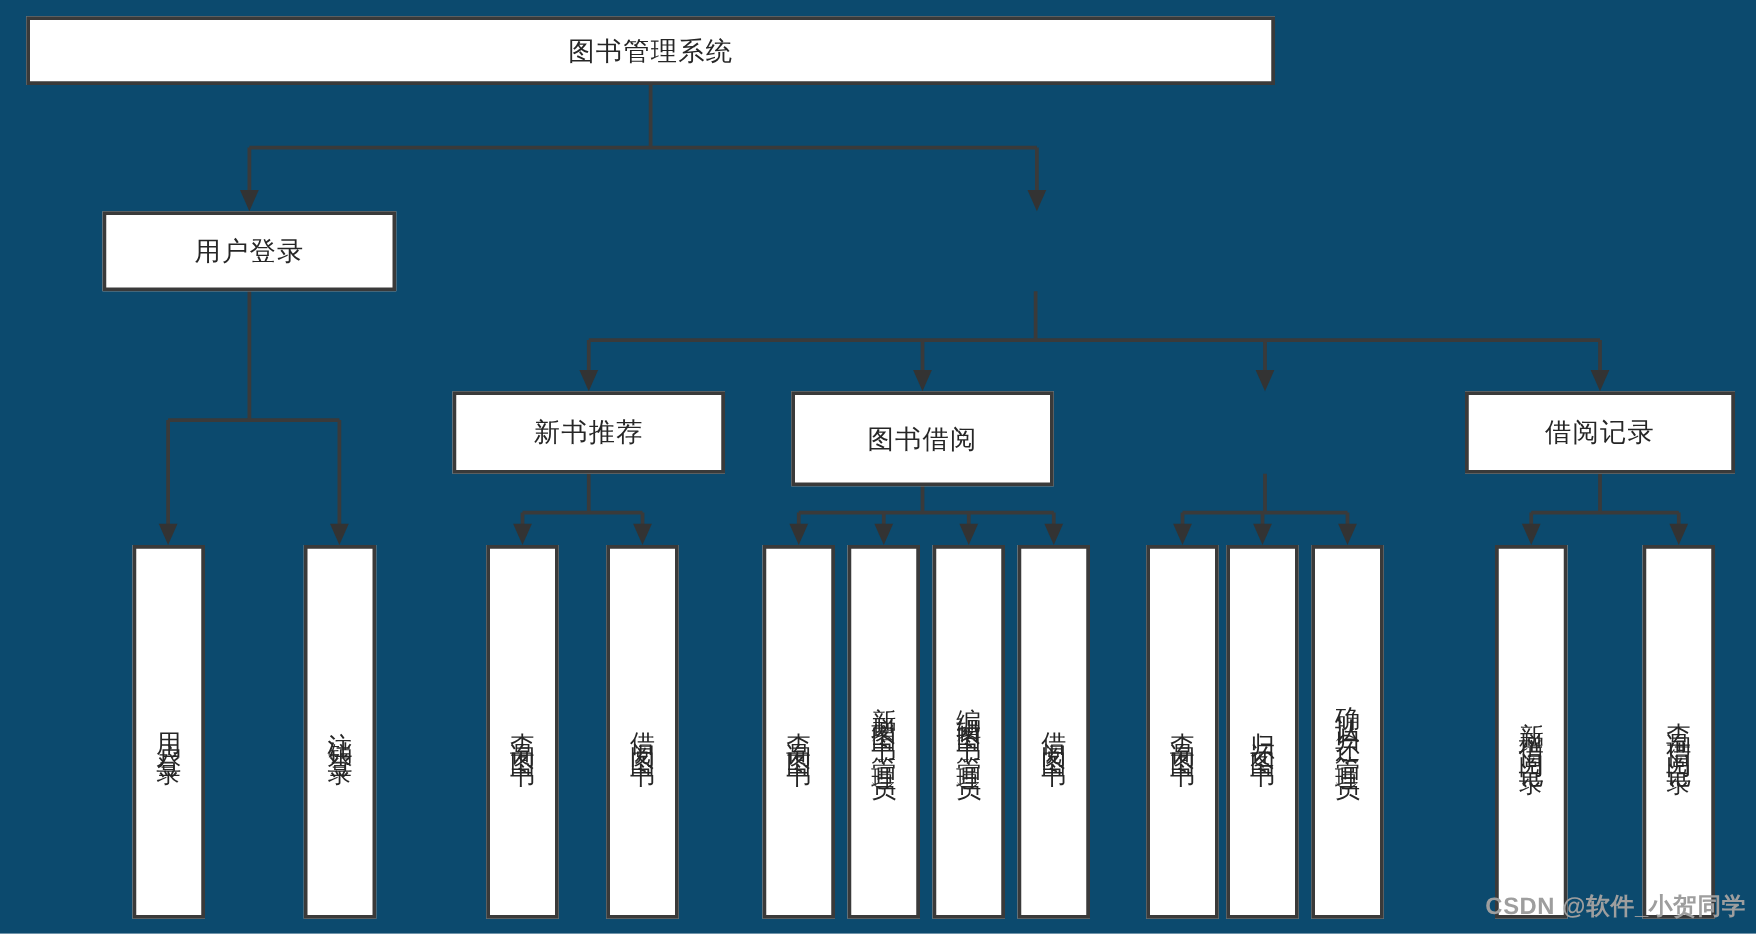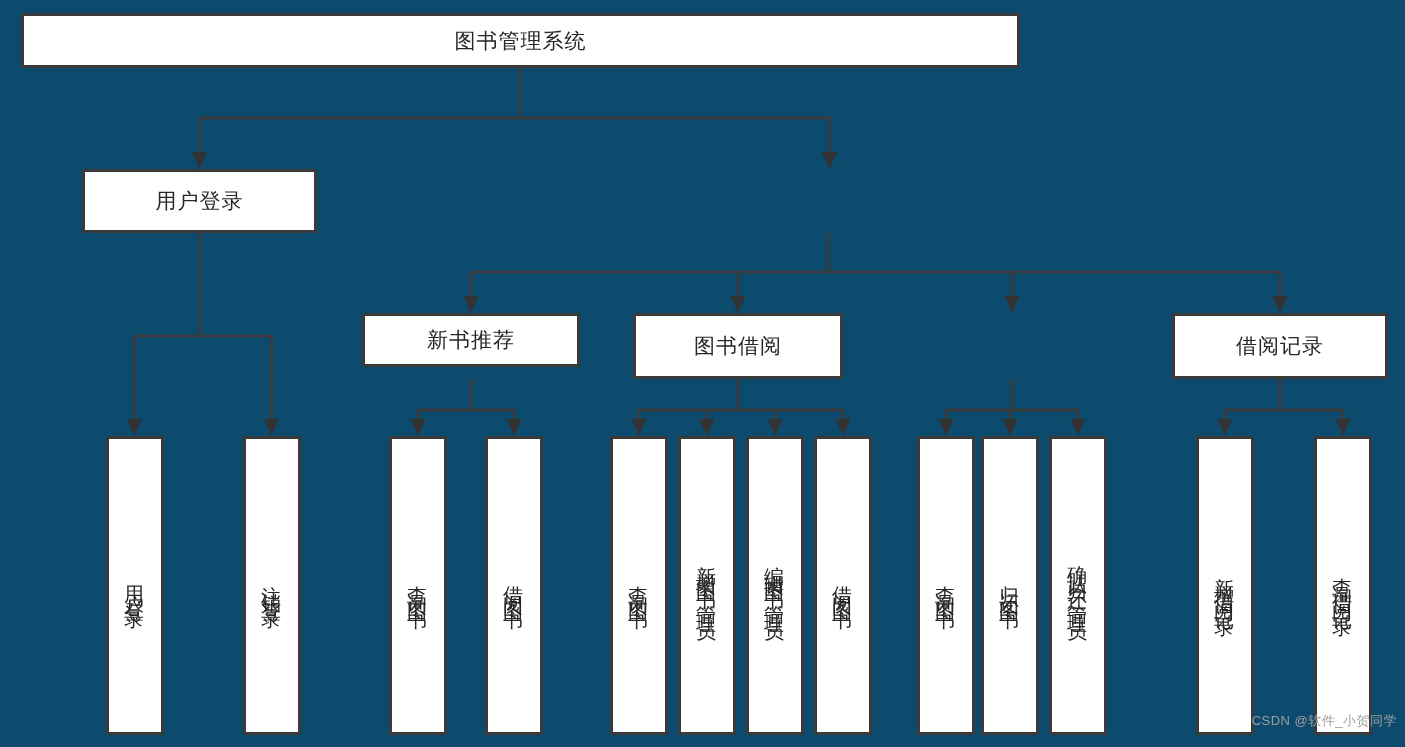--- a/index.html
+++ b/index.html
@@ -4,22 +4,22 @@
 <style>
   html,body{margin:0;padding:0;background:#ffffff;}
   .canvas{position:relative;width:1405px;height:747px;background:#0c4a6e;overflow:hidden;
           font-family:"Liberation Sans","DejaVu Sans",sans-serif;}
   .wires{position:absolute;left:0;top:0;}
   .wires path{stroke:#3a3a3a;stroke-width:3;fill:none;}
   .wires polygon{fill:#333333;}
   .node{position:absolute;box-sizing:border-box;border:3px solid #3a3a3a;background:#ffffff;
         display:grid;place-items:center;color:#262626;font-size:21px;letter-spacing:1px;z-index:2;}
   .node.v{writing-mode:vertical-rl;text-orientation:mixed;font-size:20px;letter-spacing:8px;}
-  .watermark{position:absolute;right:8px;top:712px;font-size:13px;color:#9e9e9e;
-             letter-spacing:0.5px;z-index:5;white-space:nowrap;}
+  .watermark{position:absolute;right:8px;top:712px;font-size:19px;color:#9e9e9e;
+             letter-spacing:0.5px;z-index:5;white-space:nowrap;font-weight:bold;}
 </style>
 </head>
 <body>
 
 <div class="canvas">
 
   <svg class="wires" width="1405" height="747" viewBox="0 0 1405 747">
     <g>
       <path d="M520.5,68 V118 M199.5,118 H829.5 M199.5,118 V153 M829.5,118 V153"></path>
       <polygon points="192,152 207,152 199.5,169"></polygon>
@@ -59,22 +59,22 @@
       <path d="M1280,379 V410 M1225,410 H1343 M1225,410 V420 M1343,410 V420"></path>
       <polygon points="1217.5,419 1232.5,419 1225,436"></polygon>
       <polygon points="1335.5,419 1350.5,419 1343,436"></polygon>
     </g>
   </svg>
 
   <div class="node" style="left:21px;top:13px;width:999px;height:55px">图书管理系统</div>
 
   <div class="node" style="left:82px;top:169px;width:235px;height:64px">用户登录</div>
 
-  <div class="node" style="left:362px;top:313px;width:218px;height:54px">新书推荐</div>
-  <div class="node" style="left:633px;top:313px;width:210px;height:66px">图书借阅</div>
+  <div class="node" style="left:362px;top:313px;width:218px;height:66px">新书推荐</div>
+  <div class="node" style="left:633px;top:313px;width:210px;height:76px">图书借阅</div>
   <div class="node" style="left:1172px;top:313px;width:216px;height:66px">借阅记录</div>
 
   <div class="node v" style="left:106px;top:436px;width:58px;height:299px">用户登录</div>
   <div class="node v" style="left:243px;top:436px;width:58px;height:299px">注销登录</div>
 
   <div class="node v" style="left:389px;top:436px;width:58px;height:299px">查询图书</div>
   <div class="node v" style="left:485px;top:436px;width:58px;height:299px">借阅图书</div>
 
   <div class="node v" style="left:610px;top:436px;width:58px;height:299px">查询图书</div>
   <div class="node v" style="left:678px;top:436px;width:58px;height:299px">新增图书（管理员）</div>

